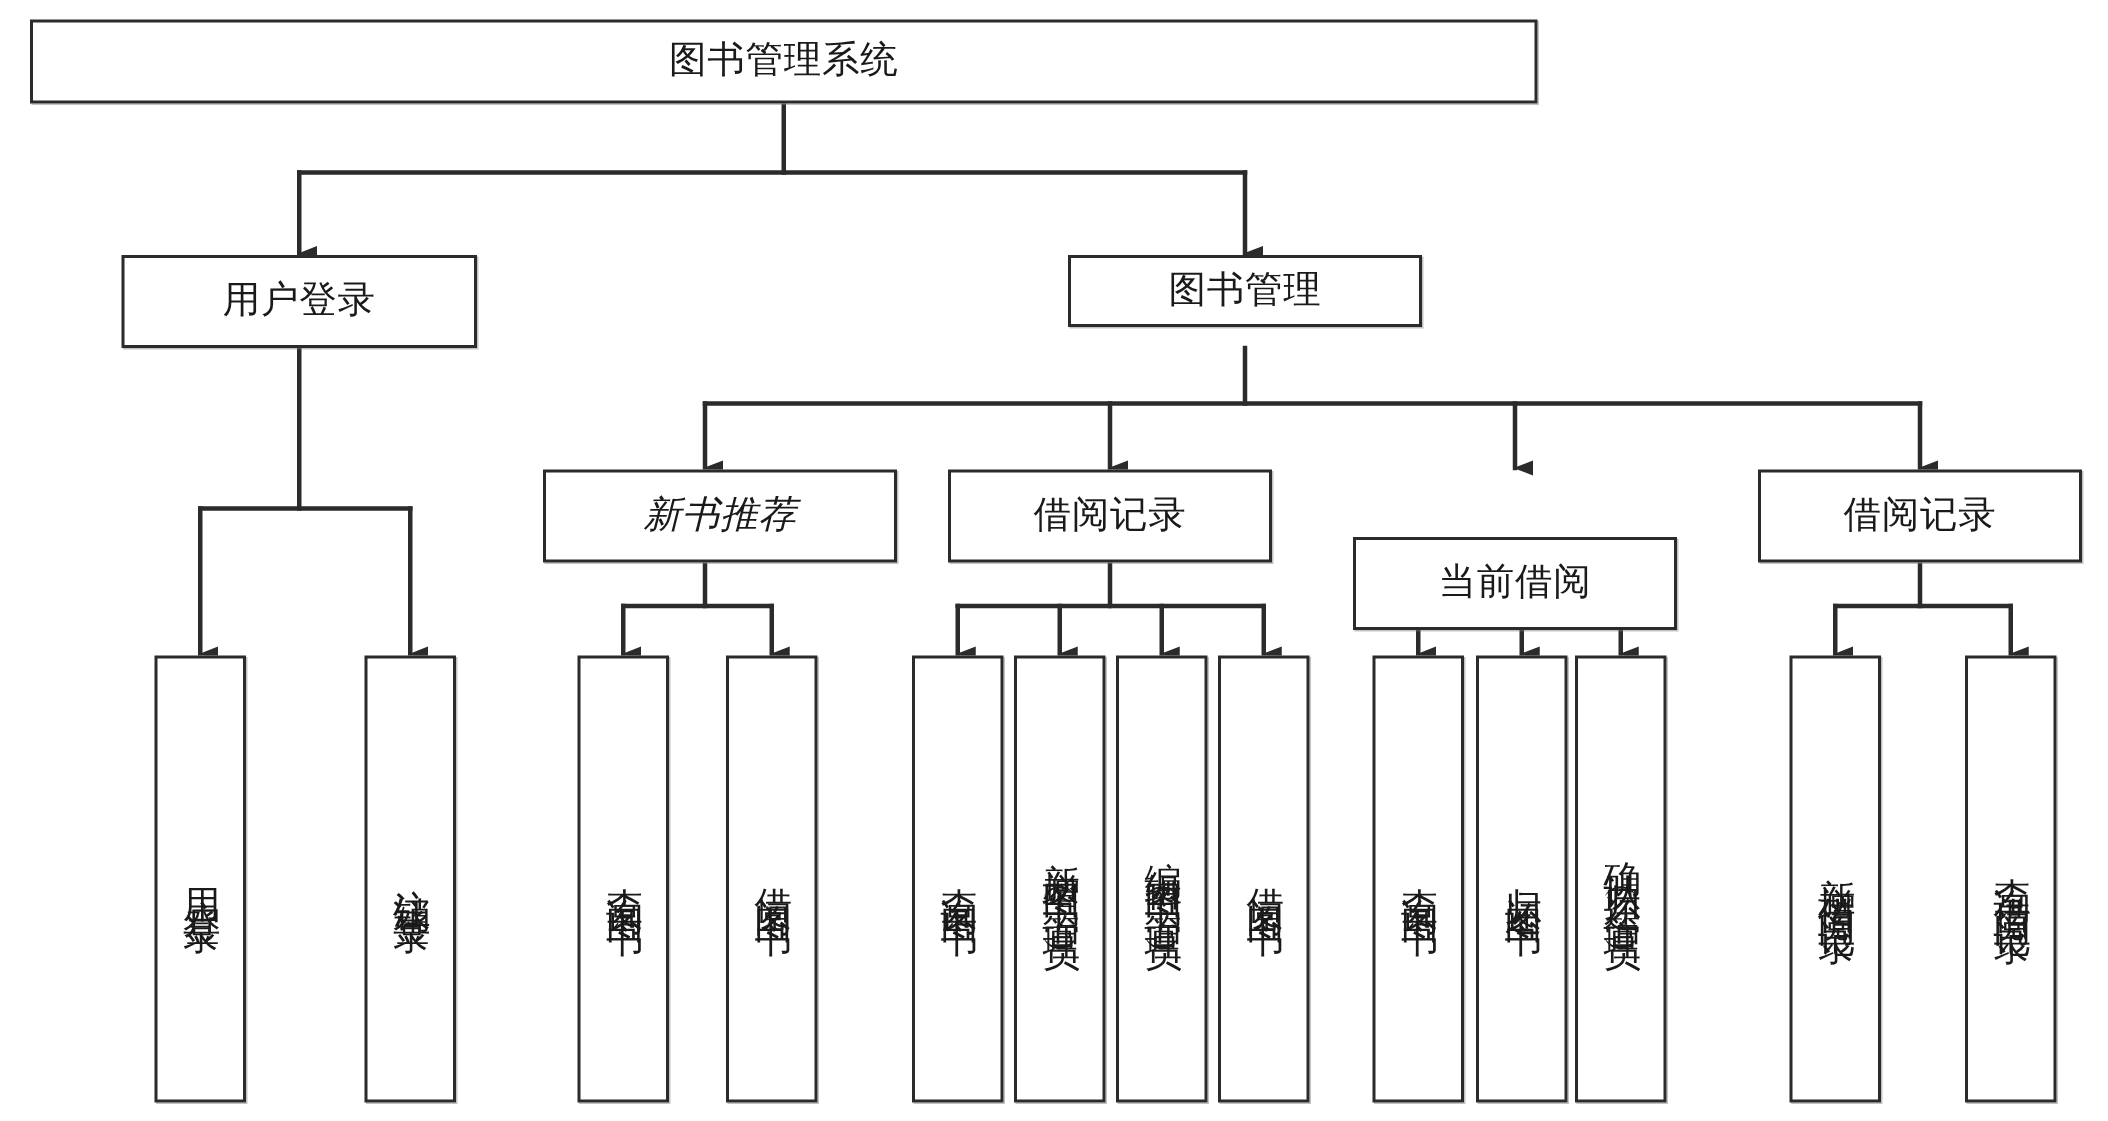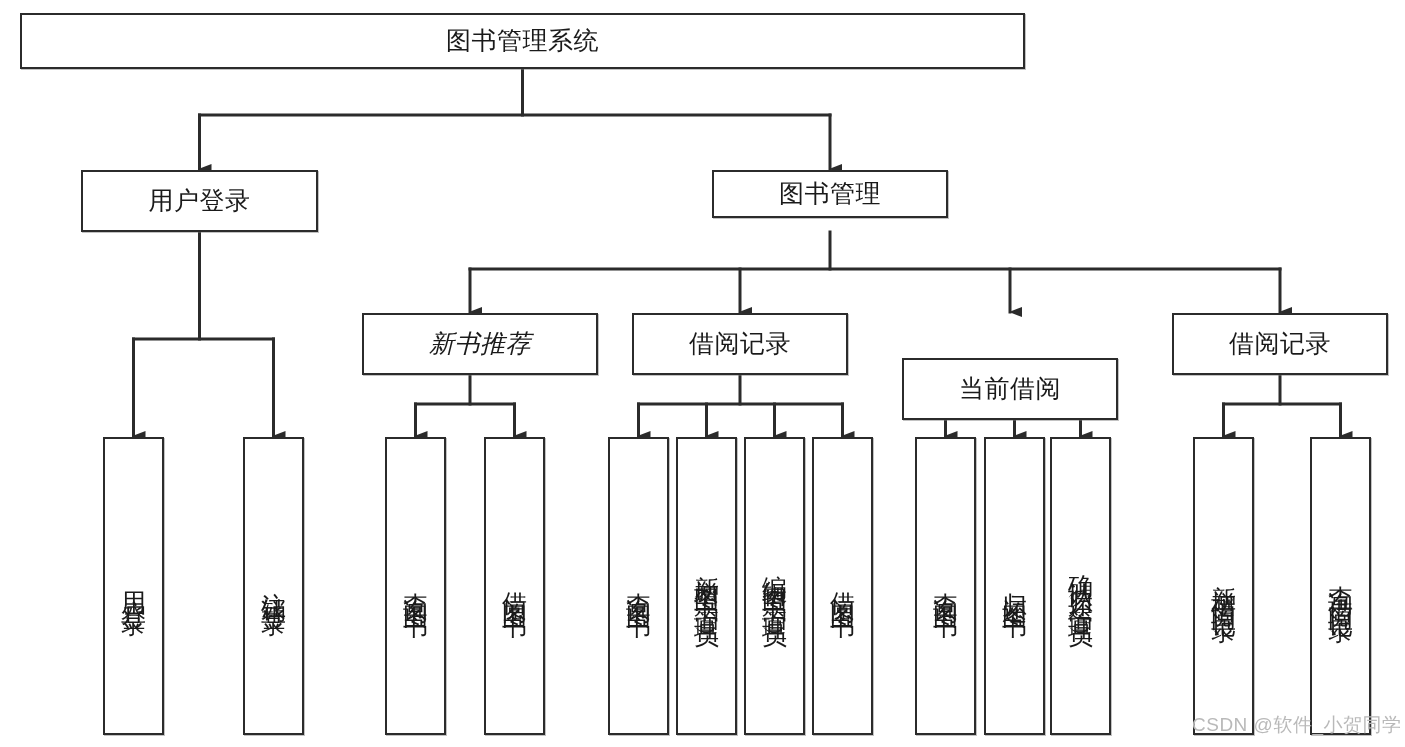--- a/index.html
+++ b/index.html
@@ -174,14 +174,13 @@
         <span class="label">确认归还（管理员）</span>
       </div>
       <div class="node vertical" style="left: 1193px; top: 437px; width: 61px; height: 298px;">
         <span class="label">新增借阅记录</span>
       </div>
       <div class="node vertical" style="left: 1310px; top: 437px; width: 61px; height: 298px;">
         <span class="label">查询借阅记录</span>
       </div>
     </div>
 
-  <div class="watermark">CSDN @软件_小贺同学</div>
 </div>
 
 </body></html>

